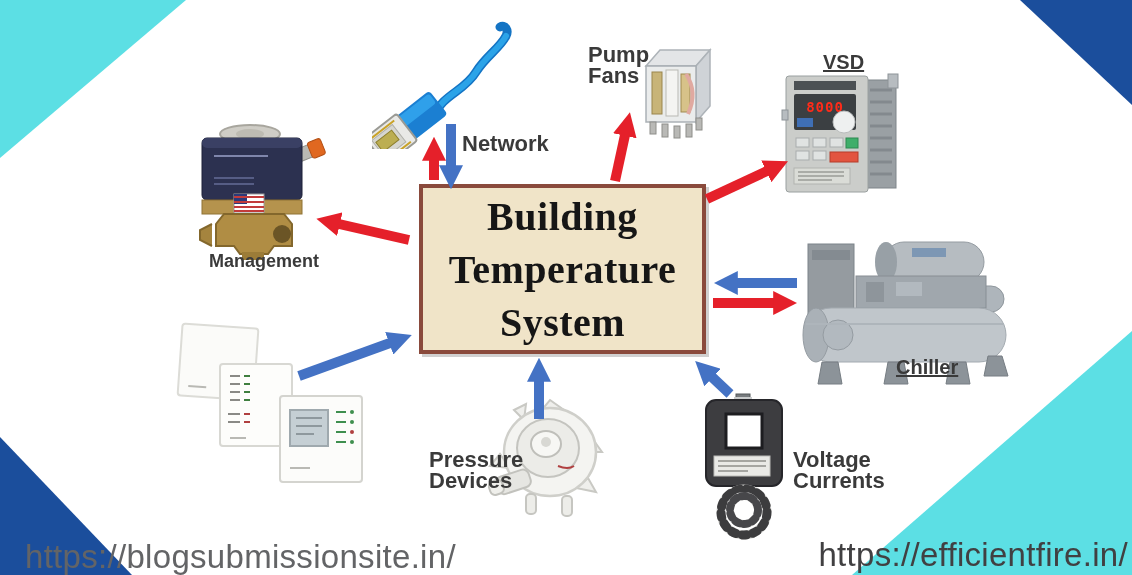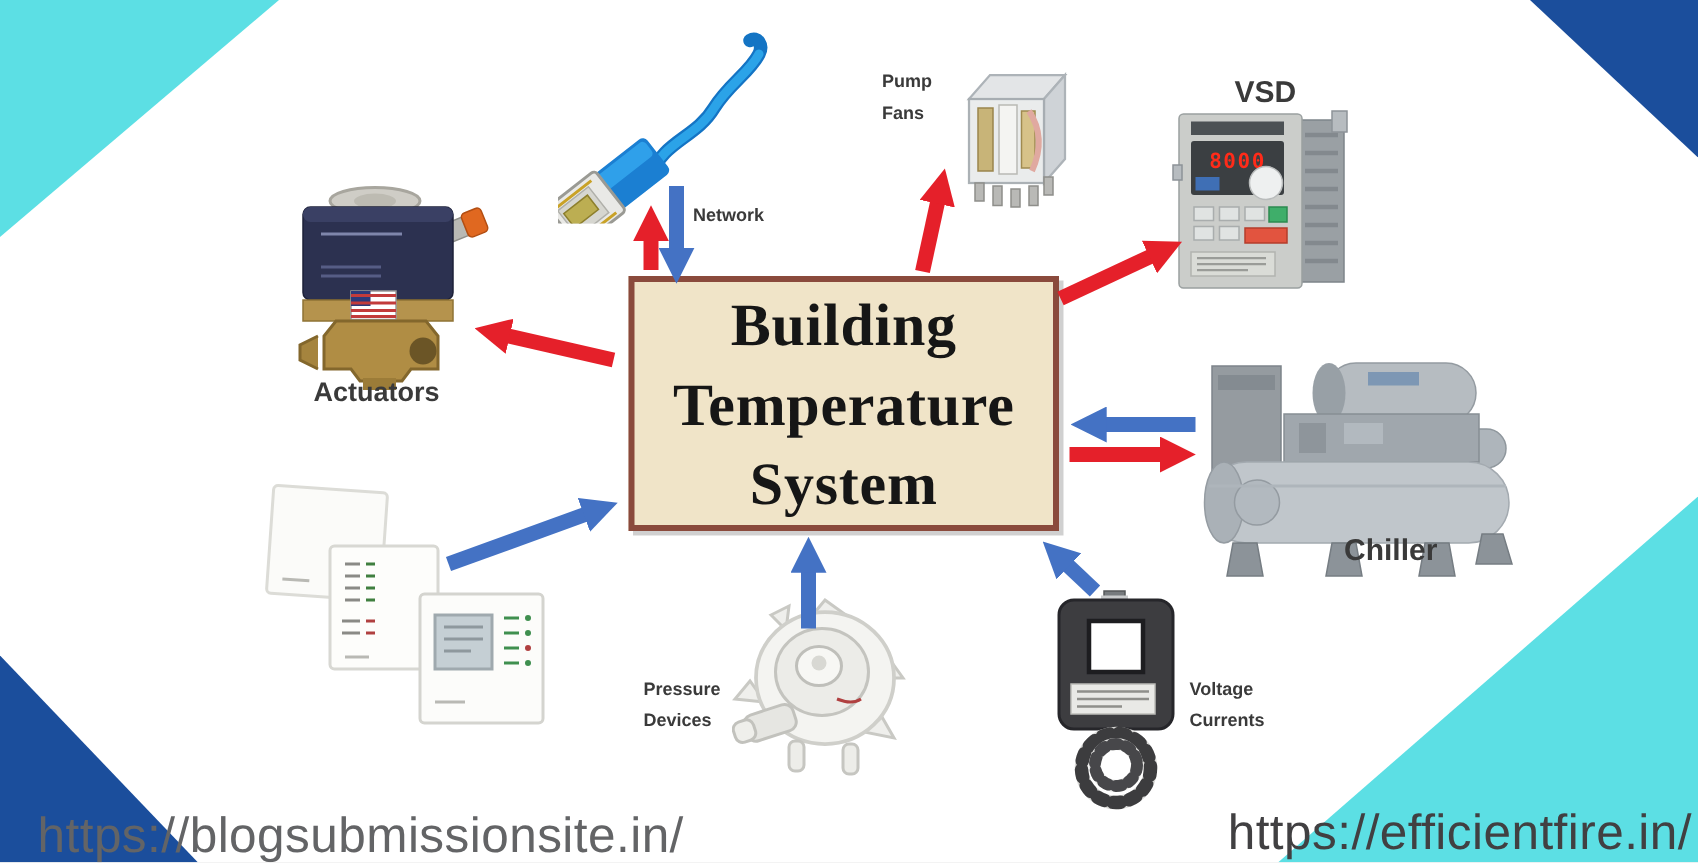--- a/index.html
+++ b/index.html
@@ -24,22 +24,22 @@
            background:var(--box_fill);border:4px solid var(--box_border);box-sizing:border-box;
            box-shadow:3px 3px 0 rgba(120,120,120,.35);
            display:flex;flex-direction:column;justify-content:center;align-items:center;}
   .bms-line{font-family:"Liberation Serif",serif;font-weight:bold;font-size:40px;line-height:53px;
             color:var(--title_text);letter-spacing:.5px;white-space:nowrap;}
   #arrows{position:absolute;left:0;top:0;z-index:5;pointer-events:none;}
   .arrow-red{stroke:var(--red_arrow);stroke-width:10;fill:none;}
   .arrow-blue{stroke:var(--blue_arrow);stroke-width:10;fill:none;}
   .mr-fill{fill:var(--red_arrow);} .mb-fill{fill:var(--blue_arrow);}
   .lbl{position:absolute;z-index:6;font-weight:bold;color:var(--label_text);
-       font-size:12px;line-height:21px;white-space:nowrap;}
-  .lbl-lg{font-size:20px;}
+       font-size:22px;line-height:21px;white-space:nowrap;}
+  .lbl-lg{font-size:20px;text-decoration:underline;}
   .url{position:absolute;z-index:7;font-size:33px;letter-spacing:.3px;white-space:nowrap;}
   #url-left{left:25px;top:538px;color:var(--url_left_color);}
   #url-right{right:4px;top:536px;color:var(--url_right_color);}
 </style>
 </head>
 <body>
 
 <div id="canvas">
 
   <div class="corner" id="corner-tl"></div>
@@ -255,18 +255,18 @@
   </div>
 
   <div class="lbl" style="left:429px;top:449px">
     <div>Pressure</div>
     <div>Devices</div>
   </div>
 
   <div class="lbl" style="left:148px;top:447px">
   </div>
 
-  <div class="lbl" style="left:209px;top:251px;font-size:18px">Actuators</div>
+  <div class="lbl" style="left:209px;top:251px;font-size:18px">Management</div>
 
   <div class="url" id="url-left">https://blogsubmissionsite.in/</div>
   <div class="url" id="url-right">https://efficientfire.in/</div>
 
 </div>
 
 </body></html>

